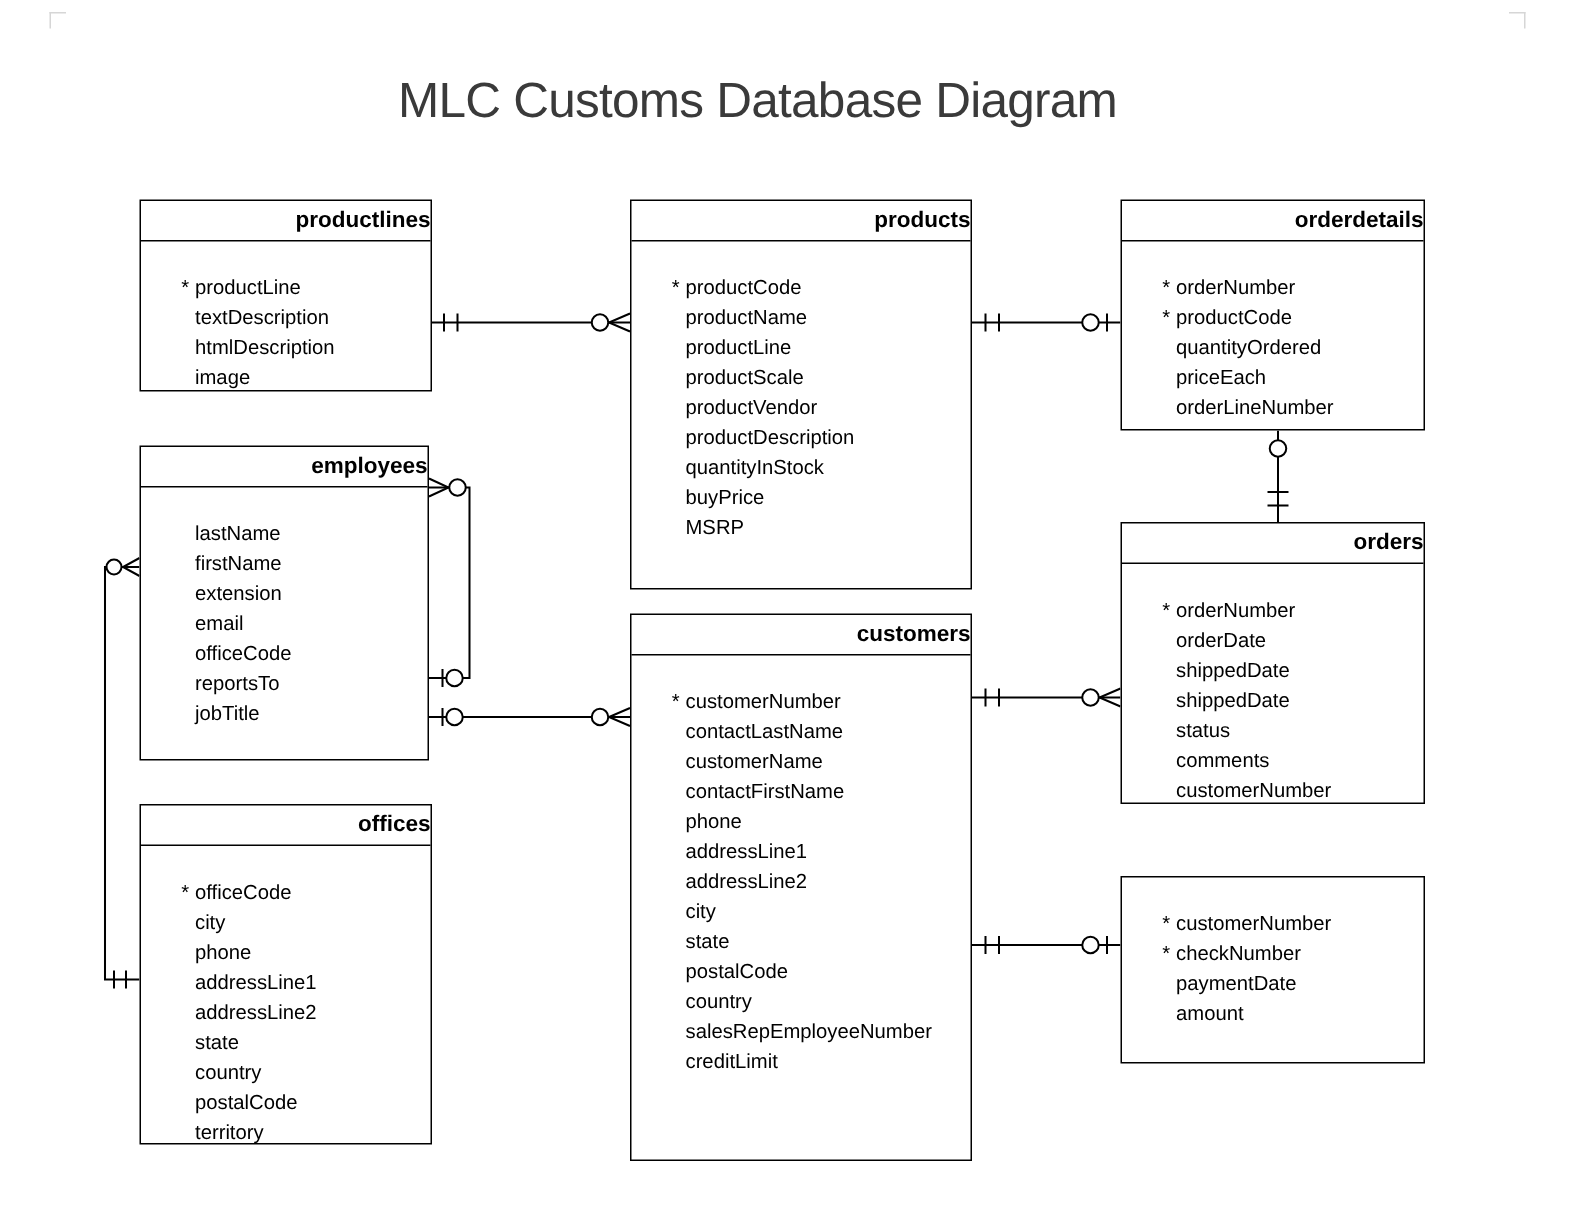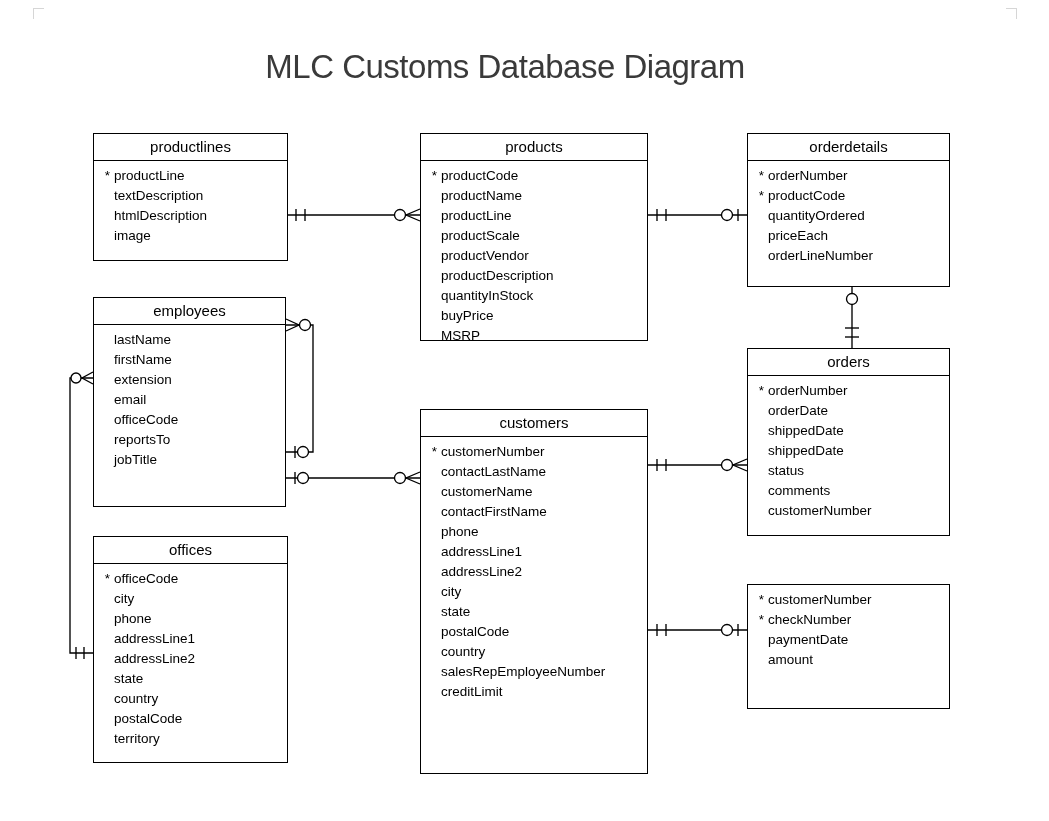--- a/index.html
+++ b/index.html
@@ -46,45 +46,45 @@
   .entity {
     position: absolute;
     background: #ffffff;
     border: 1.5px solid #000000;
     box-sizing: border-box;
     color: #000000;
   }
   .ent-header {
     height: 26px;
     line-height: 26px;
-    text-align: center;
-    font-weight: normal;
+    text-align: right;
+    font-weight: bold;
     font-size: 15px;
     border-bottom: 1.5px solid #000000;
   }
   .ent-fields {
     list-style: none;
-    margin: 0;
+    margin: 16px;
     padding: 5px 4px 0 7px;
   }
   .ent-fields li {
     height: 20px;
     line-height: 20px;
     font-size: 13.5px;
     white-space: nowrap;
   }
   .ent-fields .star {
     display: inline-block;
     width: 13px;
     text-align: center;
   }
 
   
   #ent-productlines { left: 93px;  top: 133px; width: 195px; height: 128px; }
-  #ent-products     { left: 420px; top: 133px; width: 228px; height: 208px; }
+  #ent-products     { left: 420px; top: 133px; width: 228px; height: 260px; }
   #ent-orderdetails { left: 747px; top: 133px; width: 203px; height: 154px; }
   #ent-employees    { left: 93px;  top: 297px; width: 193px; height: 210px; }
   #ent-customers    { left: 420px; top: 409px; width: 228px; height: 365px; }
   #ent-orders       { left: 747px; top: 348px; width: 203px; height: 188px; }
   #ent-offices      { left: 93px;  top: 536px; width: 195px; height: 227px; }
   #ent-payments     { left: 747px; top: 584px; width: 203px; height: 125px; }
 </style>
 </head>
 <body>
 

